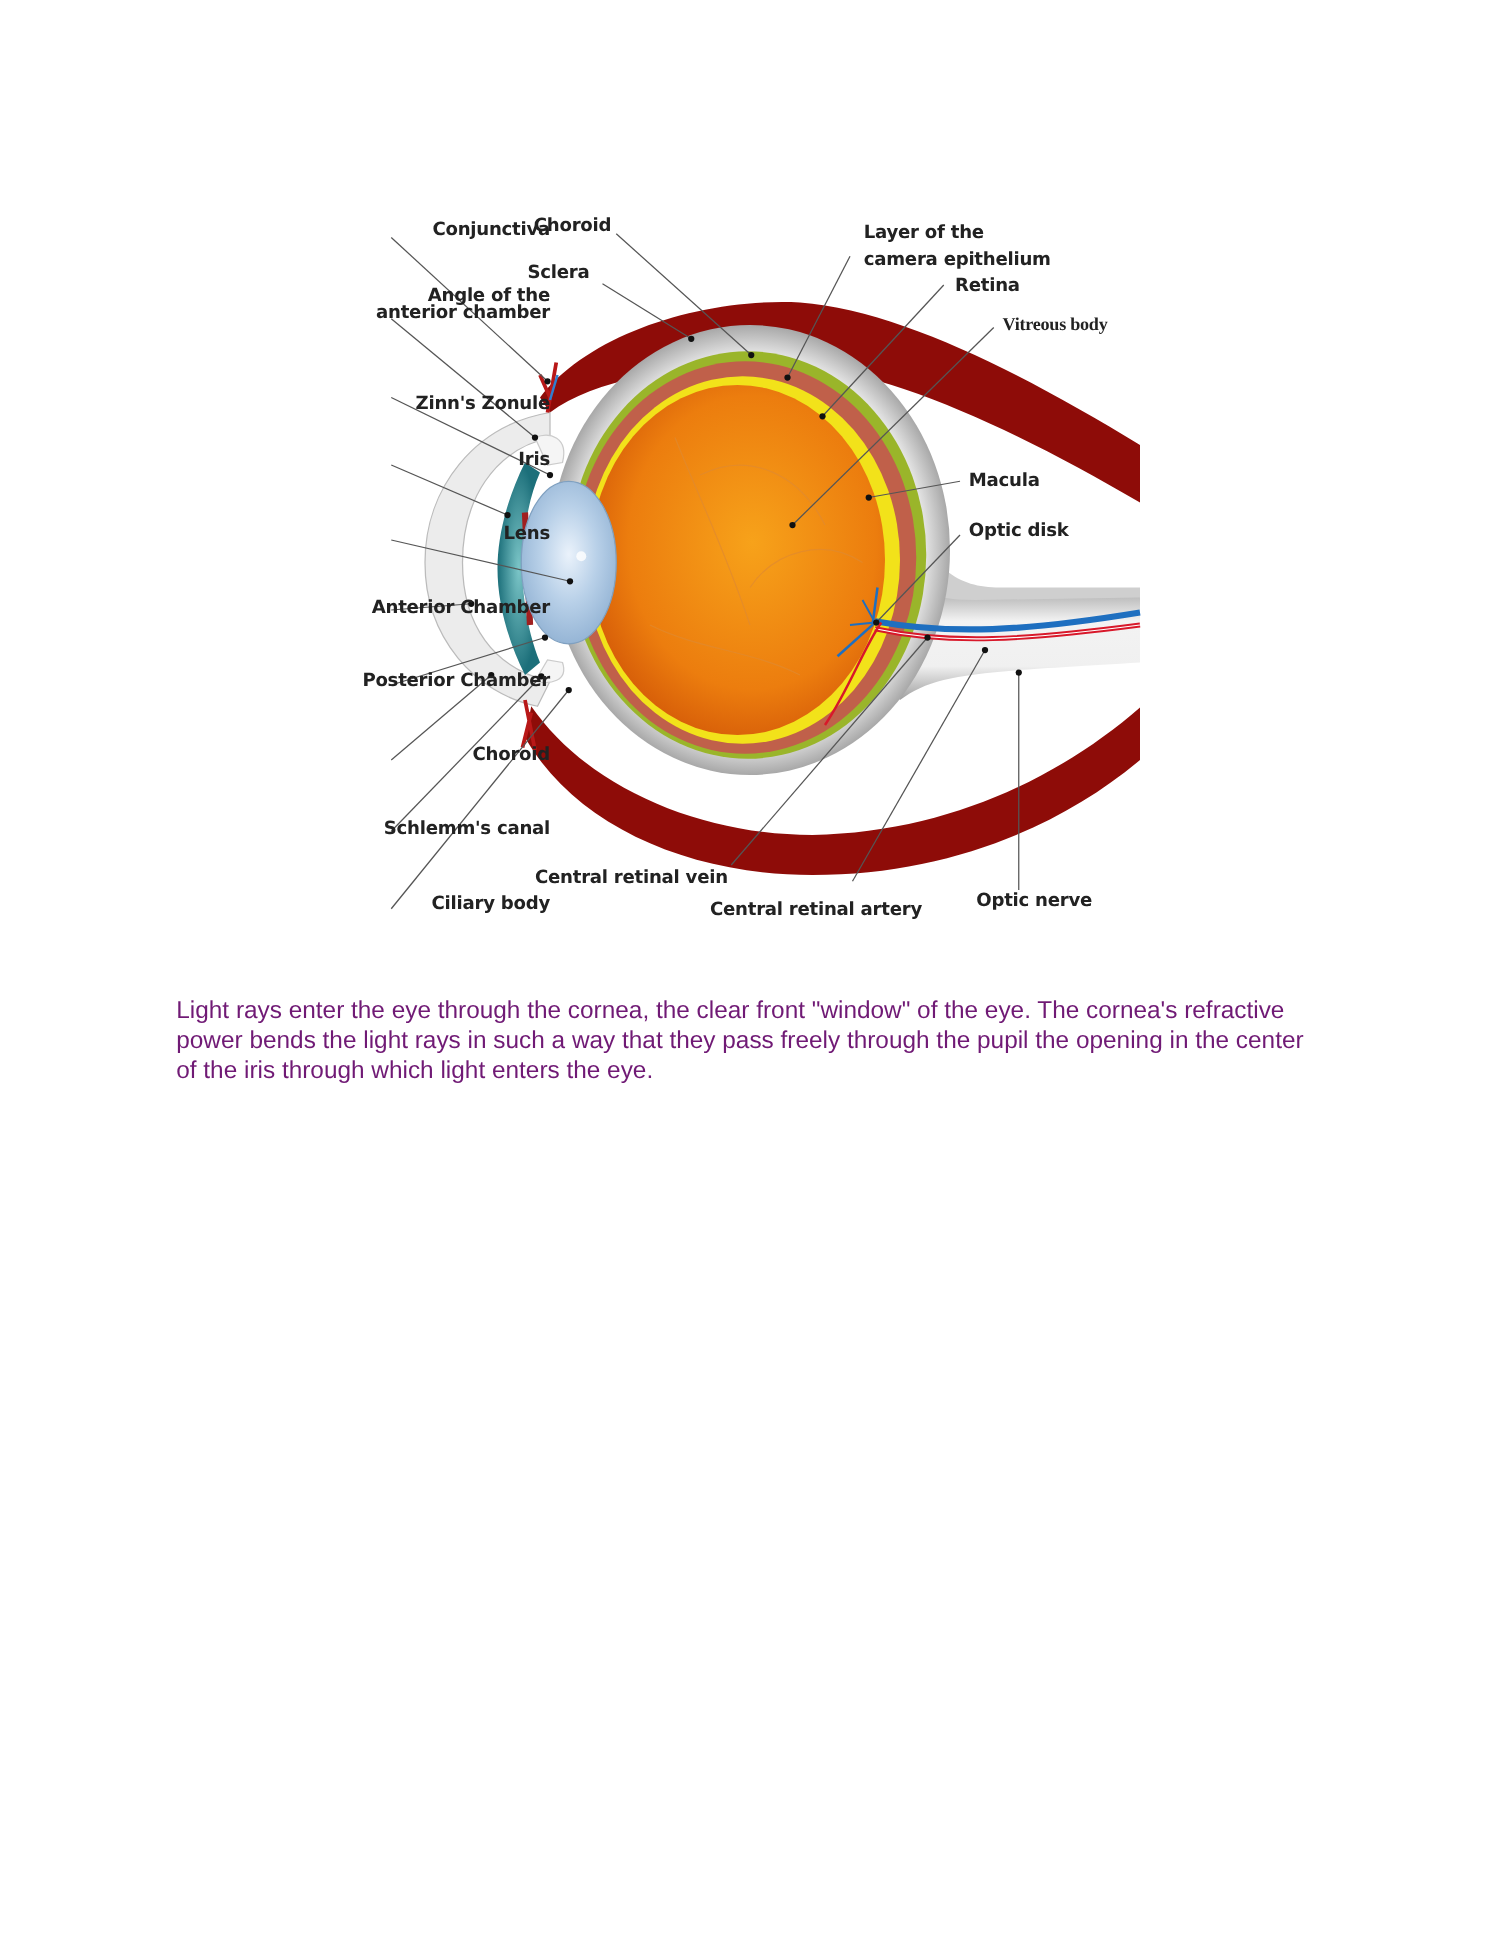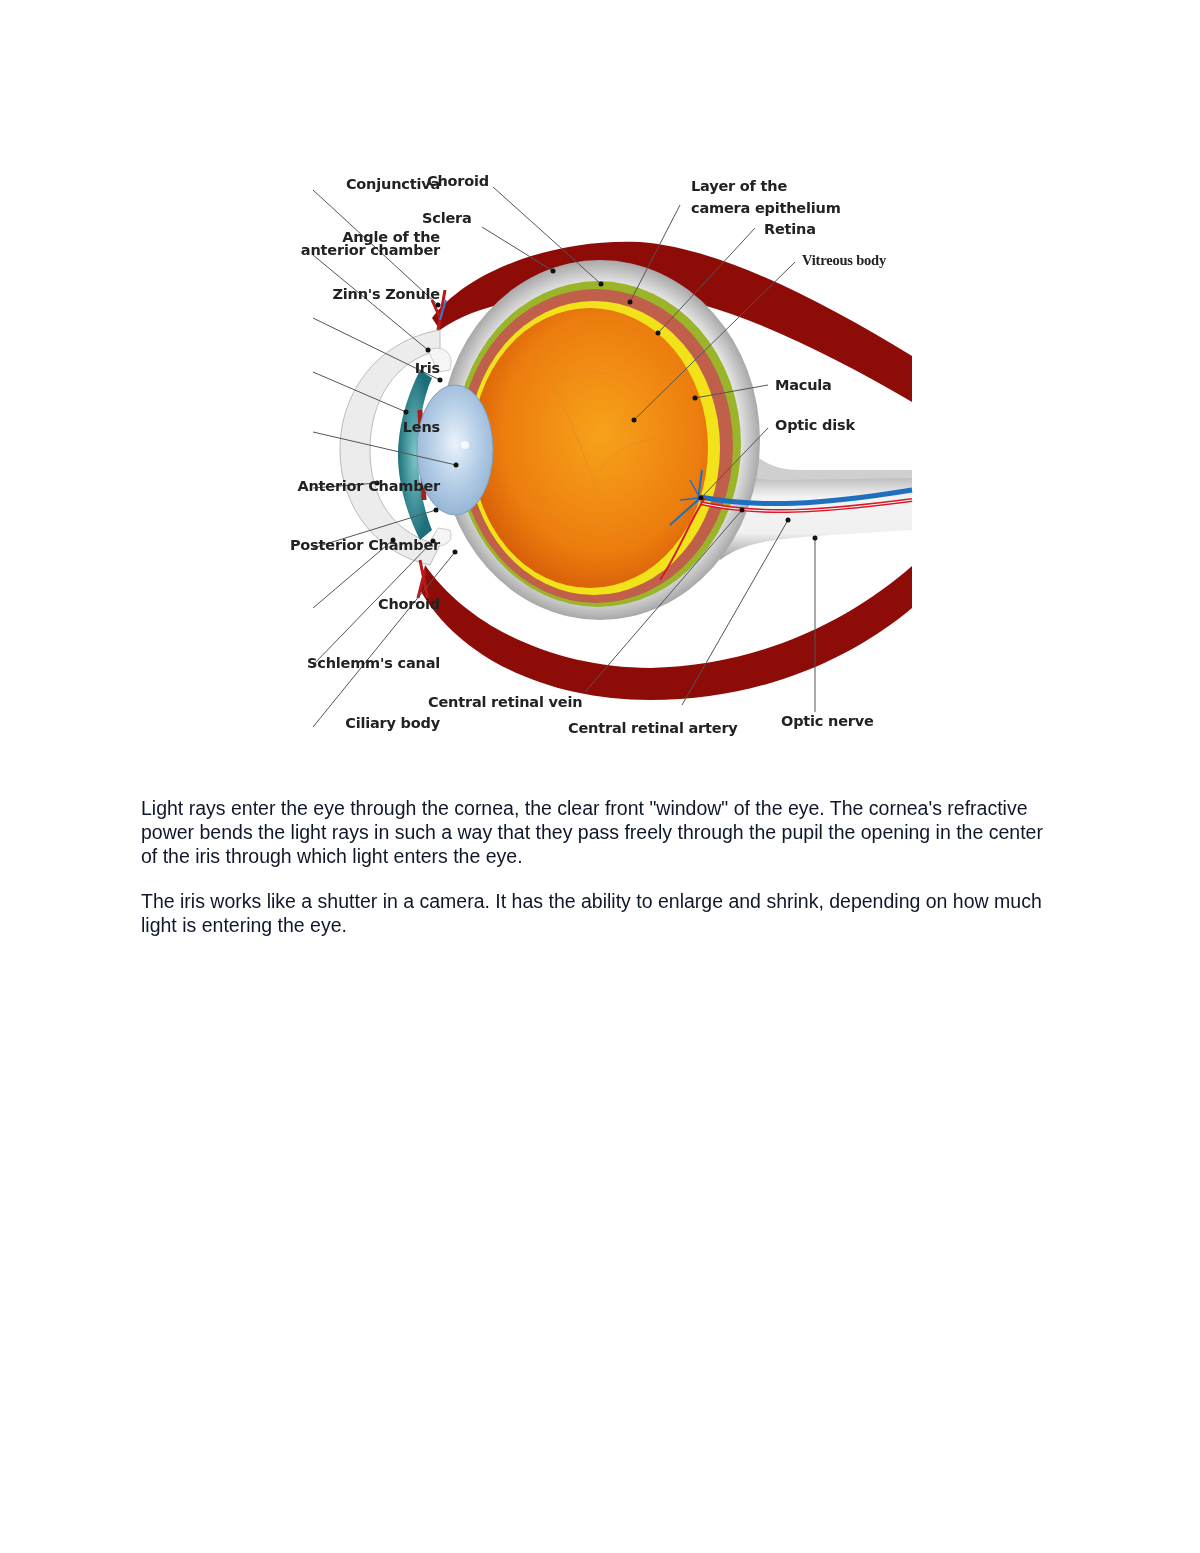--- a/index.html
+++ b/index.html
@@ -19,21 +19,21 @@
   }
   .lbl.r { text-align: right; }
   .lbl.two { line-height: 13px; }
   .body-text {
     position: absolute;
     left: 141px;
     width: 910px;
     font-family: "Liberation Sans", sans-serif;
     font-size: 19.5px;
     line-height: 24px;
-    color: #0f172a;
+    color: #701a75;
     margin: 0;
   }
 </style>
 </head>
 <body>
 
 <div class="page">
 
   <div class="figure">
     <svg width="790" height="600" viewBox="140 160 790 600">
@@ -155,21 +155,21 @@
         <circle cx="788" cy="520" r="2.5"></circle>
           <circle cx="815" cy="538" r="2.5"></circle>
       </g>
     </svg>
 
     <div class="lbl r" style="right:490px; top:17px;">Conjunctiva</div>
     <div class="lbl r two" style="right:490px; top:71px;">
       <div>Angle of the</div>
       <div>anterior chamber</div>
     </div>
-    <div class="lbl r" style="right:490px; top:127px;">Zinn's Zonule</div>
+    <div class="lbl r" style="right:490px; top:156px;">Zinn's Zonule</div>
     <div class="lbl r" style="right:490px; top:201px;">Iris</div>
     <div class="lbl r" style="right:490px; top:260px;">Lens</div>
     <div class="lbl r" style="right:490px; top:319px;">Anterior Chamber</div>
     <div class="lbl r" style="right:490px; top:378px;">Posterior Chamber</div>
     <div class="lbl r" style="right:490px; top:437px;">Choroid</div>
     <div class="lbl r" style="right:490px; top:496px;">Schlemm's canal</div>
     <div class="lbl r" style="right:490px; top:556px;">Ciliary body</div>
 
     <div class="lbl" style="left:287px; top:14px;">Choroid</div>
     <div class="lbl" style="left:282px; top:51px;">Sclera</div>
@@ -182,15 +182,14 @@
 
     <div class="lbl" style="left:635px; top:218px;">Macula</div>
     <div class="lbl" style="left:635px; top:258px;">Optic disk</div>
 
     <div class="lbl" style="left:288px; top:535px;">Central retinal vein</div>
     <div class="lbl" style="left:428px; top:561px;">Central retinal artery</div>
     <div class="lbl" style="left:641px; top:554px;">Optic nerve</div>
   </div>
 
   <p class="body-text" style="top:796px;">Light rays enter the eye through the cornea, the clear front "window" of the eye. The cornea's refractive power bends the light rays in such a way that they pass freely through the pupil the opening in the center of the iris through which light enters the eye.</p>
-  <p class="body-text" style="top:889px;">The iris works like a shutter in a camera. It has the ability to enlarge and shrink, depending on how much light is entering the eye.</p>
 
 </div>
 
 </body></html>

